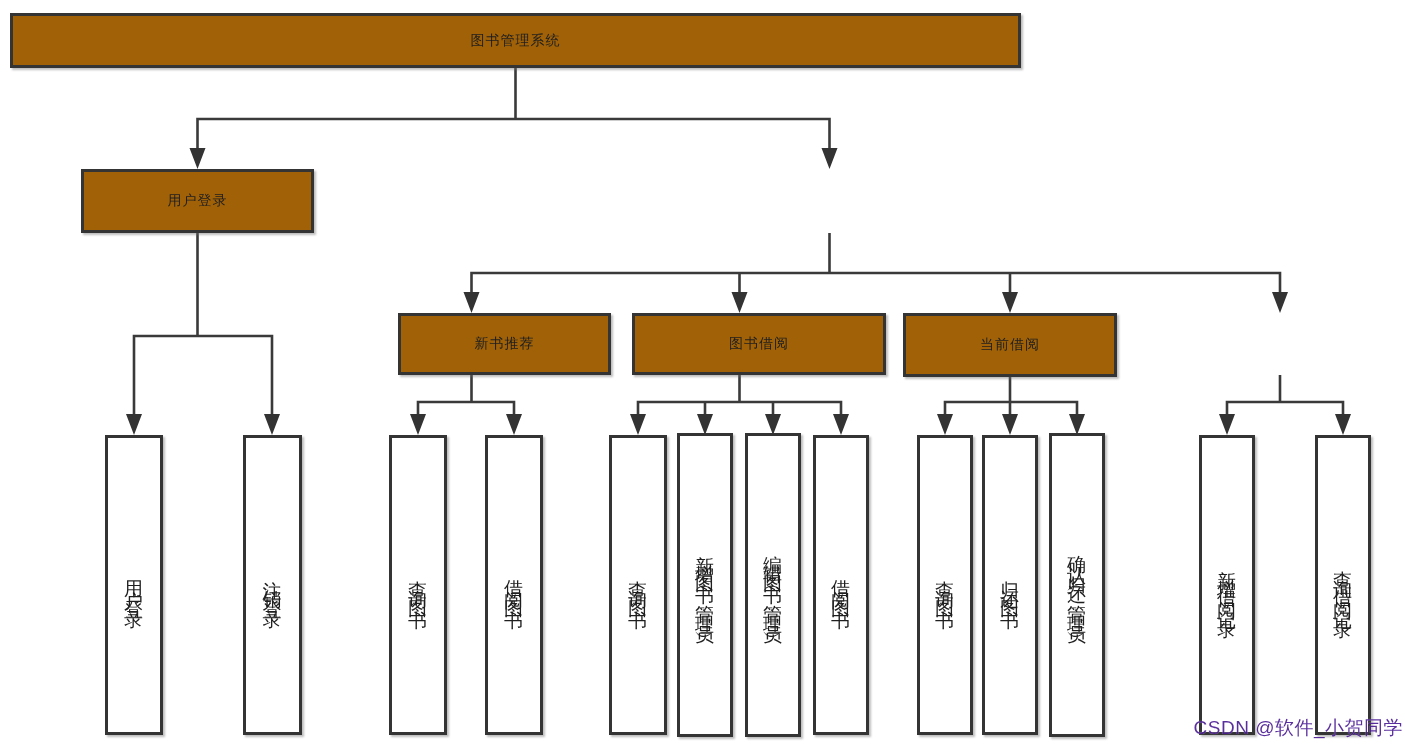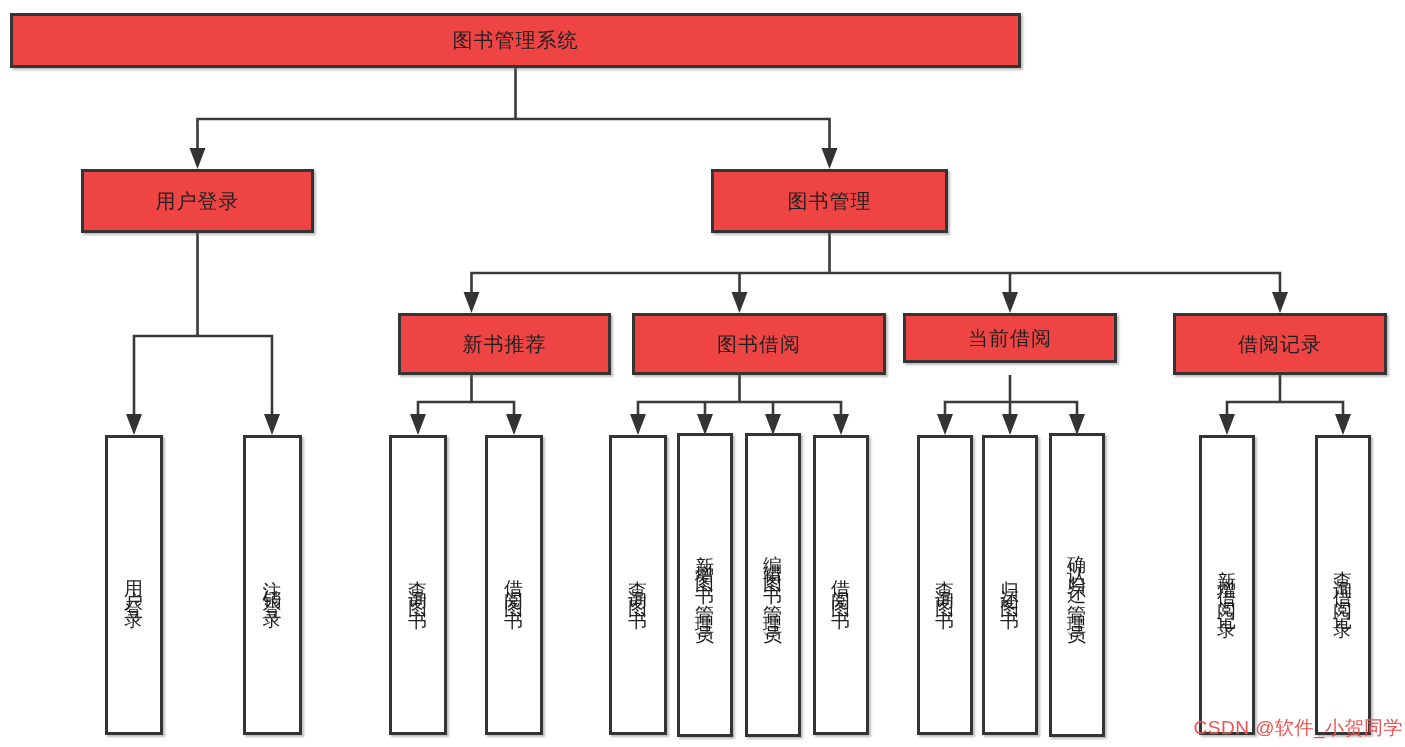--- a/index.html
+++ b/index.html
@@ -6,25 +6,25 @@
   #canvas{
     position:relative;
     width:1405px;height:747px;
     background:#ffffff;
     font-family:"Liberation Sans","DejaVu Sans",sans-serif;
     overflow:hidden;
   }
   #edges{position:absolute;left:0;top:0;z-index:1;}
   .hnode{
     position:absolute;z-index:2;
-    background:#ef4444;
+    background:#a16207;
     border:3px solid #343434;
     box-sizing:border-box;
     display:flex;align-items:center;justify-content:center;
-    font-size:20px;color:#1f1f1f;
+    font-size:14px;color:#1f1f1f;
     letter-spacing:1px;
     box-shadow:1.5px 2px 2px rgba(110,110,110,0.45);
   }
   .vnode{
     position:absolute;z-index:2;
     background:#ffffff;
     border:3px solid #343434;
     box-sizing:border-box;
     display:flex;align-items:center;justify-content:center;
     box-shadow:1.5px 2px 2px rgba(110,110,110,0.45);
@@ -34,21 +34,21 @@
     text-orientation:mixed;
     font-size:19px;color:#1f1f1f;
     letter-spacing:10px;
     line-height:1;
     white-space:nowrap;
   }
   .watermark{
     position:absolute;z-index:5;
     right:2px;bottom:6px;
     font-size:19px;
-    color:#ef4444;
+    color:#4c1d95;
     opacity:0.92;
     letter-spacing:0.5px;
     text-shadow:0 0 1px rgba(255,255,255,0.6);
   }
 </style>
 </head>
 <body>
 
 <div id="canvas">
 
@@ -99,35 +99,29 @@
     "></path>
   </svg>
 
   <div class="hnode" style="left:10px;top:13px;width:1011px;height:55px;">
     <span>图书管理系统</span>
   </div>
 
   <div class="hnode" style="left:81px;top:169px;width:233px;height:64px;">
     <span>用户登录</span>
   </div>
-  <div class="hnode" style="left:711px;top:169px;width:237px;height:64px;">
-    <span>图书管理</span>
-  </div>
 
   <div class="hnode" style="left:363px;top:313px;width:213px;height:62px;margin-left:35px;">
     <span>新书推荐</span>
   </div>
   <div class="hnode" style="left:632px;top:313px;width:254px;height:62px;">
     <span>图书借阅</span>
   </div>
-  <div class="hnode" style="left:903px;top:313px;width:214px;height:50px;">
+  <div class="hnode" style="left:903px;top:313px;width:214px;height:64px;">
     <span>当前借阅</span>
-  </div>
-  <div class="hnode" style="left:1173px;top:313px;width:214px;height:62px;">
-    <span>借阅记录</span>
   </div>
 
   <div class="vnode" style="left:105px;top:435px;width:58px;height:300px;">
     <span class="vlabel">用户登录</span>
   </div>
   <div class="vnode" style="left:243px;top:435px;width:59px;height:300px;">
     <span class="vlabel">注销登录</span>
   </div>
 
   <div class="vnode" style="left:389px;top:435px;width:58px;height:300px;">

